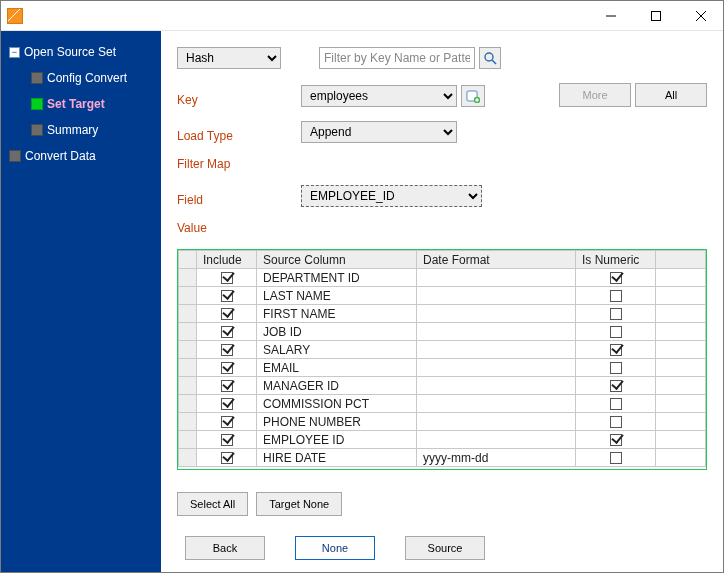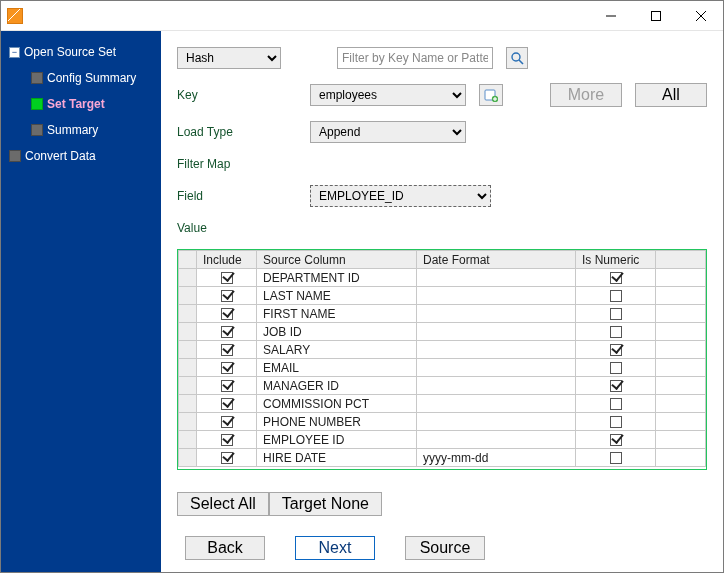--- a/index.html
+++ b/index.html
@@ -17,45 +17,45 @@
   .node { display:flex; align-items:center; gap:4px; margin-bottom:12px; font-size:12px; }
   .node.child { margin-left:22px; }
   .tree-row { position:relative; }
   .exp-box { width:11px; height:11px; border:1px solid #6b8fb8; background:#fff; color:#003a8c; font-size:9px; line-height:9px; text-align:center; }
   .node-icon { width:12px; height:12px; background:#6b6b6b; border:1px solid #4a4a4a; }
   .node-icon.active { background:#00d020; border:1px solid #00a018; }
   .node-label { white-space:nowrap;text-align:center; }
   .node-label.active { color:#f9a8d4; font-weight:600; }
   
   .main { flex:1; background:#fff; padding:16px 16px 12px 16px; display:flex; flex-direction:column; gap:6px; }
-  .row { display:flex; align-items:center; gap:13px; margin-bottom:8px; }
-  .label { width:120px; color:#14532d; }
+  .row { display:flex; align-items:flex-end; gap:4px; margin-bottom:8px; }
+  .label { width:120px; color:#c2410c; }
   select, input[type="text"] { font-family:inherit; font-size:12px; }
   .combo { width:104px; height:22px; border:1px solid #a7a7a7; background:#eee; padding:0 4px; }
   .combo-wide { width:156px; height:22px; border:1px solid #a7a7a7; background:#eee; padding:0 4px; }
   .filter-input { width:156px; height:22px; border:1px solid #a7a7a7; padding:0 4px; }
   .filter-input::placeholder { color:#888; }
   .search-btn { width:22px; height:22px; border:1px solid #a7a7a7; background:#eee; display:flex; align-items:center; justify-content:center; }
   .tiny-btn { width:24px; height:22px; border:1px solid #a7a7a7; background:#eee; display:flex; align-items:center; justify-content:center; }
-  .btn { height:24px; border:1px solid #a7a7a7; background:#eee; padding:0 12px; font-size:16px; display:inline-flex; align-items:center; justify-content:center; }
+  .btn { height:24px; border:1px solid #a7a7a7; background:#eee; padding:0 12px; font-size:11px; display:inline-flex; align-items:center; justify-content:center; }
   .btn.disabled { color:#9e9e9e; }
   .btn-wide { width:72px; }
   .field-combo { width:181px; height:22px; border:1px dashed #666; background:#eee; padding:0 4px; }
 
   .grid-wrap { border:1px solid #22c55e; flex:1; overflow:auto; min-height:0; }
   table.grid { border-collapse:collapse; width:100%; }
   table.grid th, table.grid td { border:1px solid #c8c8c8; font-size:12px; padding:0 6px; height:18px; text-align:left; background:#fff; }
   table.grid th { background:#eee; font-weight:400; }
   table.grid td.rowhdr { background:#eee; width:18px; }
   table.grid td.chk { text-align:center; width:42px; }
   table.grid td.isnum { text-align:center; width:70px; }
   .cb { width:12px; height:12px; border:1px solid #555; display:inline-block; vertical-align:middle; position:relative; background:#fff; }
   .cb.checked::after { content:""; position:absolute; left:1px; top:-1px; width:9px; height:5px; border-left:2px solid #222; border-bottom:2px solid #222; transform:rotate(-50deg); }
 
-  .below-grid { display:flex; margin-top:16px; }
+  .below-grid { display:flex; gap:8px; margin-top:16px; }
   .footer { display:flex; gap:30px; margin-top:14px; padding-left:8px; }
   .footer .btn { width:80px; }
   .btn.primary { border:1px solid #0a66c2; background:#fff; color:#0a3a7a; }
 </style>
 </head>
 <body>
 
 <div class="window">
 
   <div class="titlebar">
@@ -85,21 +85,21 @@
 
   <div class="body">
 
     <div class="sidebar">
       <div class="node tree-row">
         <span class="exp-box">−</span>
         <span class="node-label">Open Source Set</span>
       </div>
       <div class="node child">
         <span class="node-icon"></span>
-        <span class="node-label">Config Summary</span>
+        <span class="node-label">Config Convert</span>
       </div>
       <div class="node child">
         <span class="node-icon active"></span>
         <span class="node-label active">Set Target</span>
       </div>
       <div class="node child">
         <span class="node-icon"></span>
         <span class="node-label">Summary</span>
       </div>
       <div class="node tree-row">
@@ -269,19 +269,19 @@
         </table>
       </div>
 
       <div class="below-grid">
         <button class="btn">Select All</button>
         <button class="btn">Target None</button>
       </div>
 
       <div class="footer">
         <button class="btn">Back</button>
-        <button class="btn primary">Next</button>
+        <button class="btn primary">None</button>
         <button class="btn">Source</button>
       </div>
 
     </div>
   </div>
 </div>
 
 </body></html>

